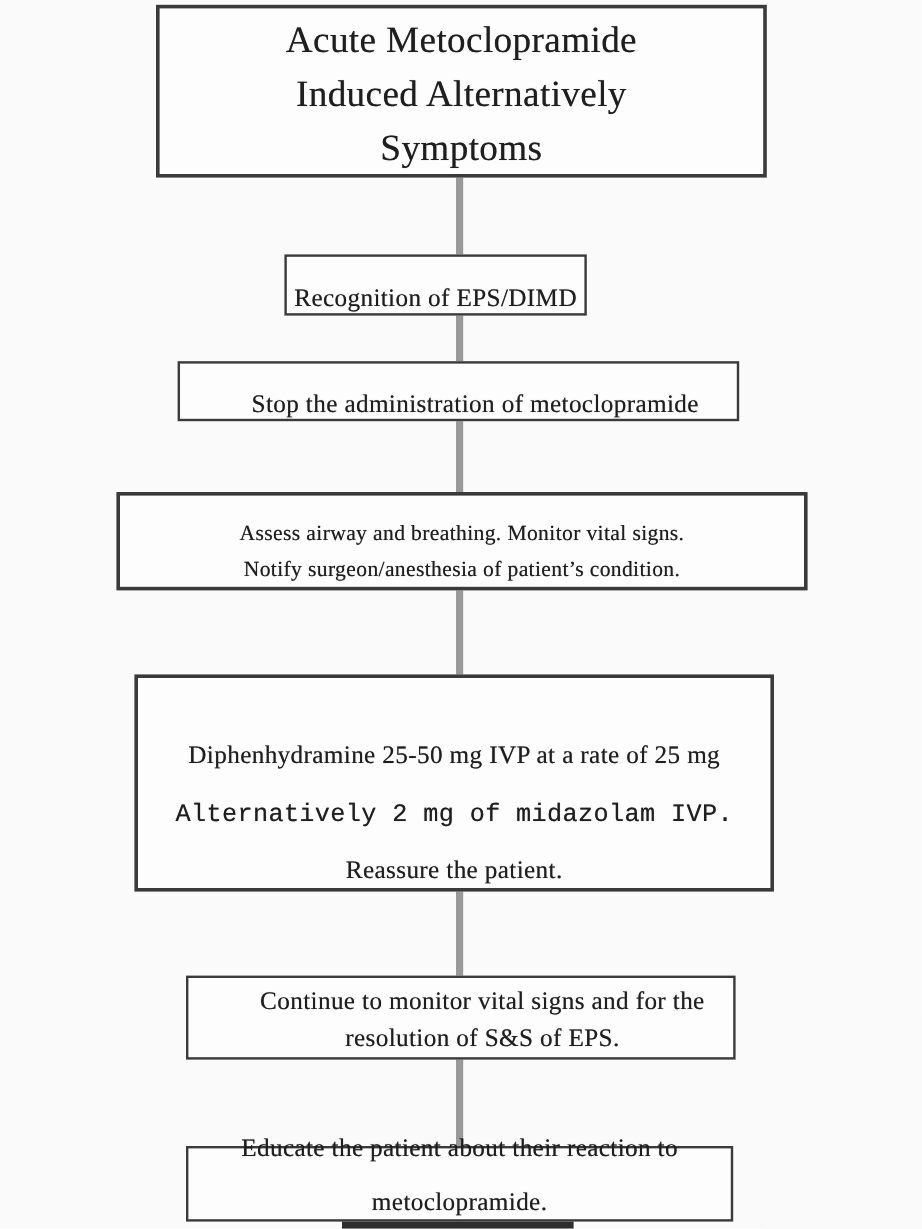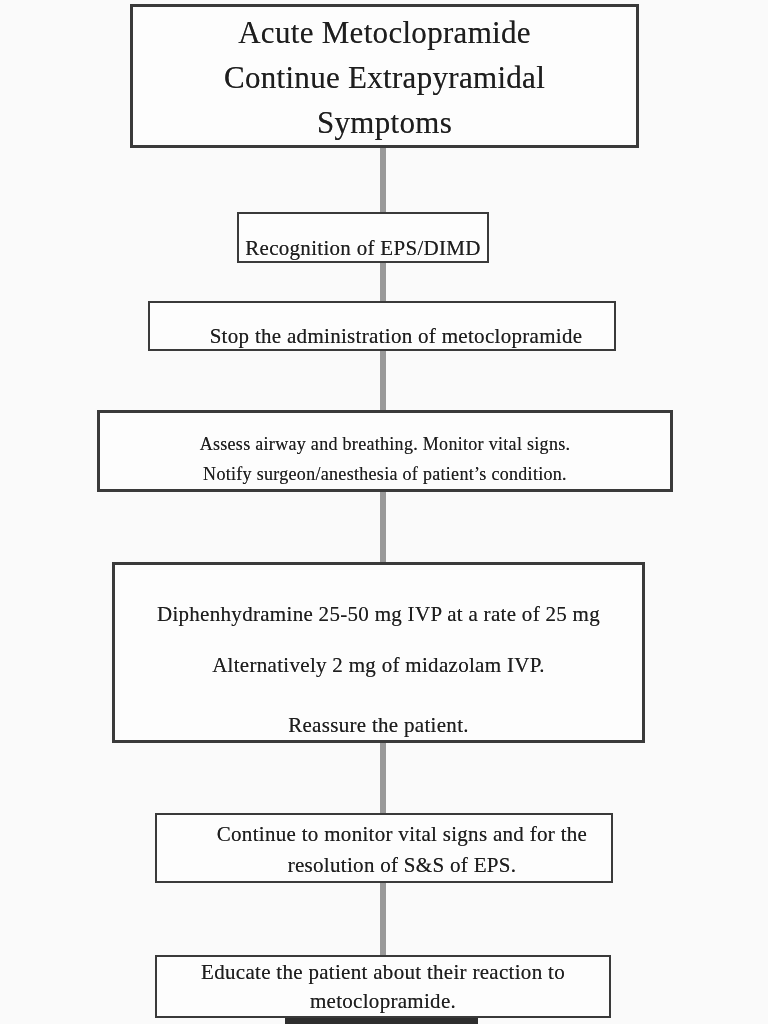--- a/index.html
+++ b/index.html
@@ -60,50 +60,51 @@
     border-width: 3px;
     font-size: 18px;
     line-height: 30px;
   }
   .b5 {
     left: 112px; top: 562px; width: 533px; height: 181px;
     border-width: 3px;
     font-size: 21px;
     line-height: 30px;
   }
-  .b5 .para2 { margin-top: 21px; }
-  .b5 .para3 { margin-top: 30px; }
+  .b5 .para2 { margin-top: 21px; font-family: Liberation Mono, monospace; }
+  .b5 .para3 { margin-top: 15px; }
   .b6 {
     left: 155px; top: 813px; width: 458px; height: 70px;
     font-size: 21px;
     line-height: 31px;
     padding-left: 36px;
   }
   .b7 {
     left: 155px; top: 955px; width: 456px; height: 63px;
     font-size: 21px;
     line-height: 29px;
+    gap: 16px;
   }
   .partial-edge {
     position: absolute;
     left: 285px; top: 1018px; width: 193px; height: 8px;
     background: #2e2e2e;
     z-index: 2;
   }
 </style>
 </head>
 <body>
 
 <div class="stage">
 
   <div class="connector"></div>
 
   <div class="node b1">
     <div class="line">Acute Metoclopramide</div>
-    <div class="line">Continue Extrapyramidal</div>
+    <div class="line">Induced Alternatively</div>
     <div class="line">Symptoms</div>
   </div>
 
   <div class="node b2">
     <div class="line">Recognition of EPS/DIMD</div>
   </div>
 
   <div class="node b3">
     <div class="line">Stop the administration of metoclopramide</div>
   </div>

